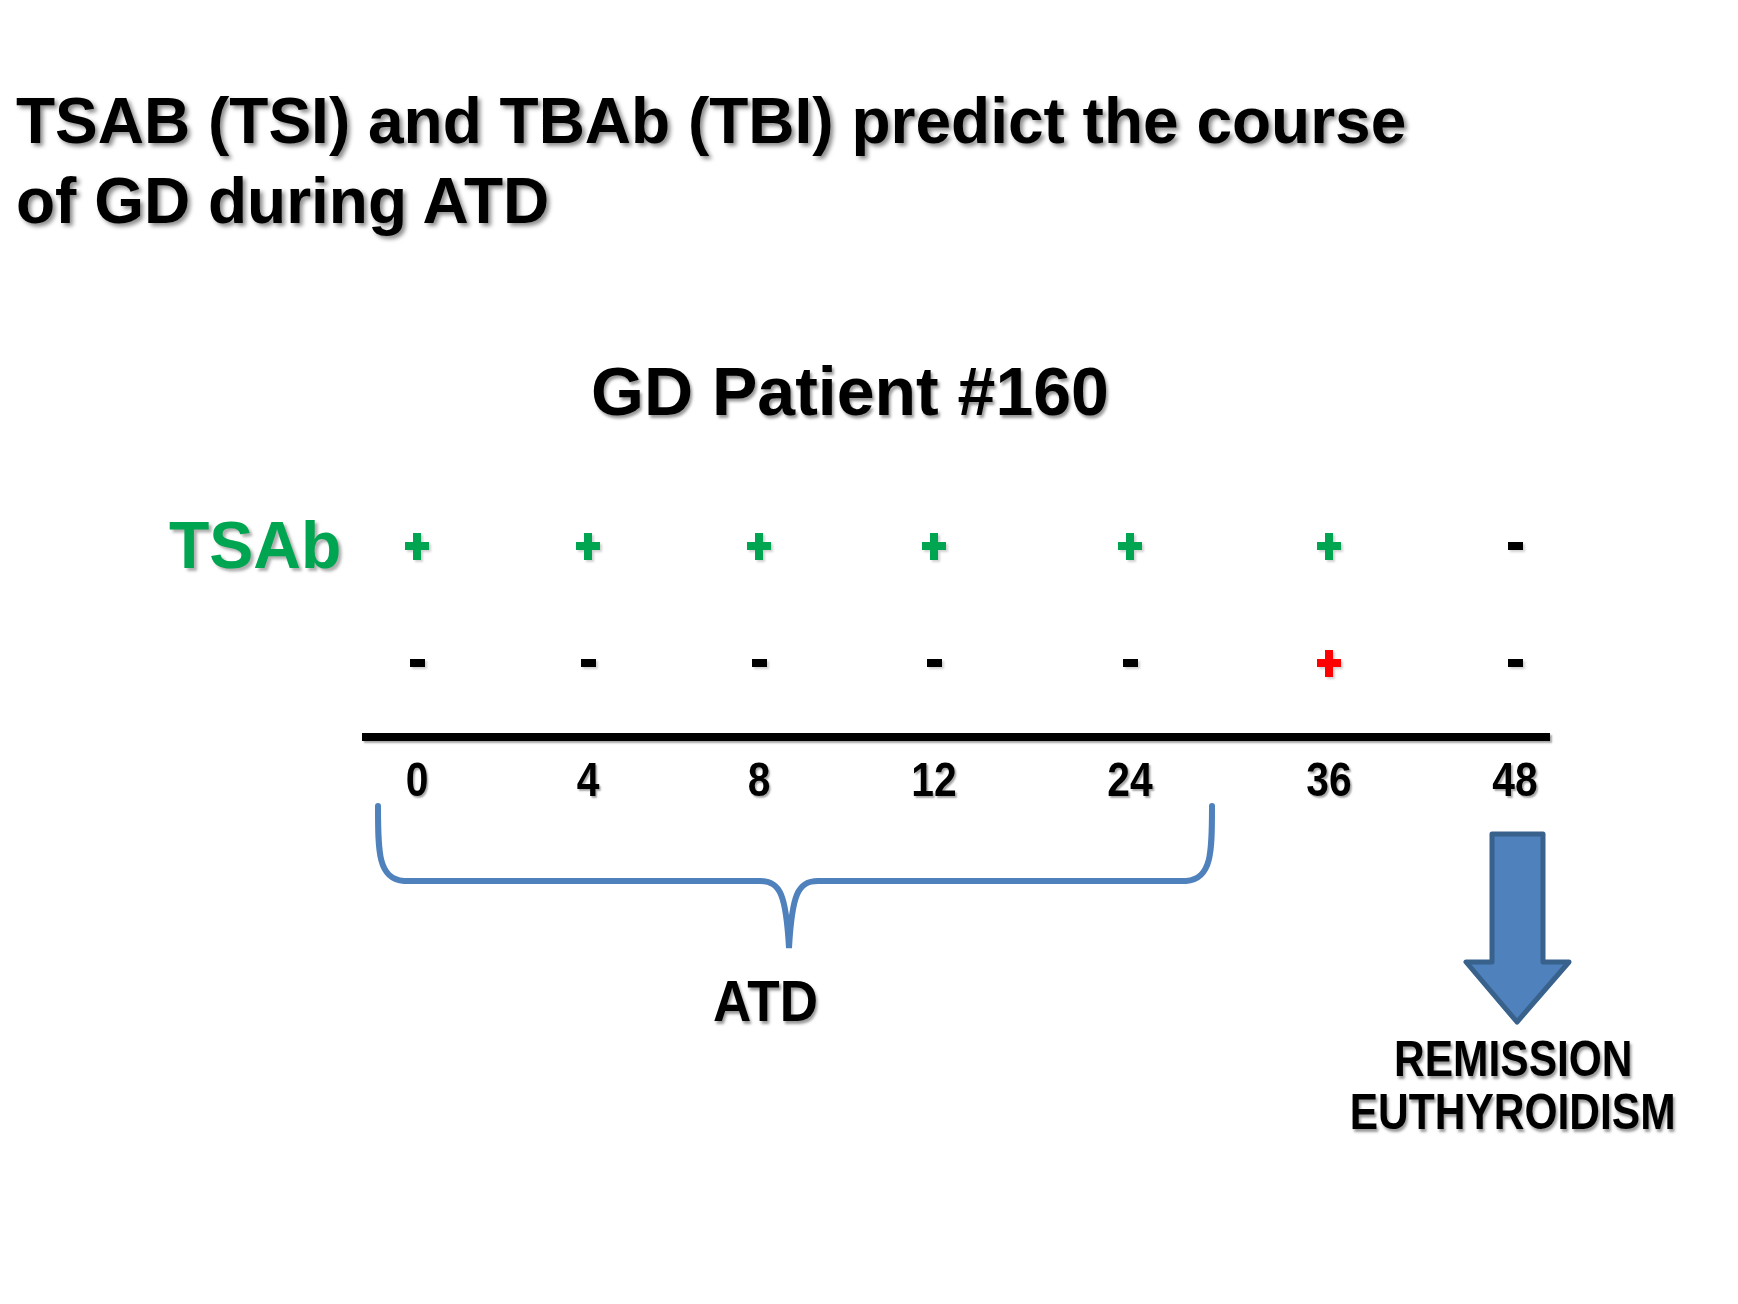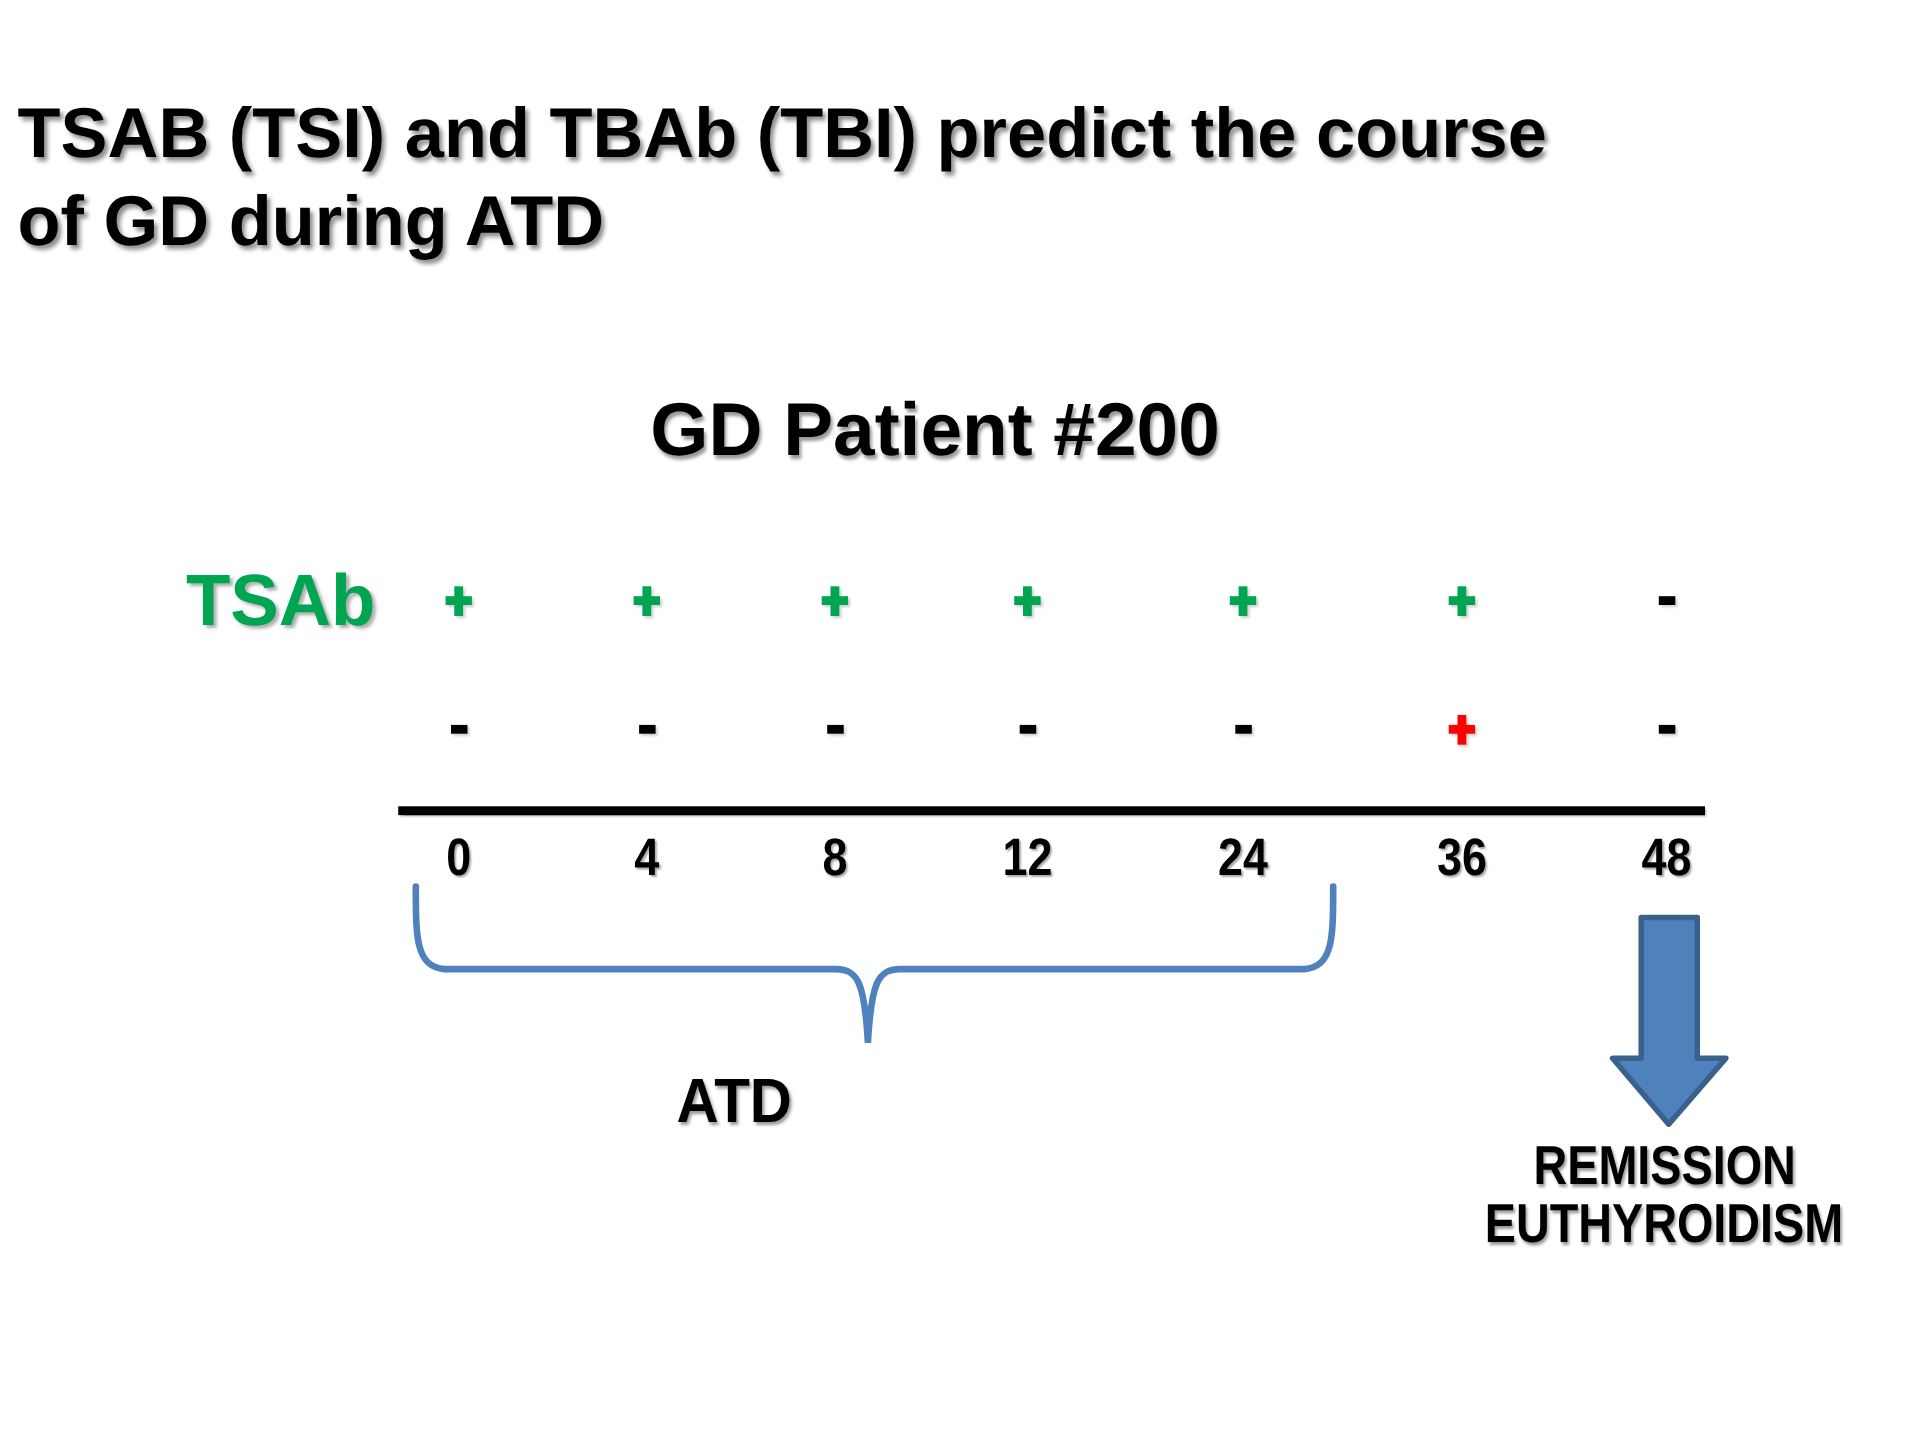--- a/index.html
+++ b/index.html
@@ -58,21 +58,22 @@
     font-size:48px;font-weight:bold;line-height:48px;color:#000;
     transform:scaleX(0.85);transform-origin:center;
     text-shadow:2px 2px 2px rgba(0,0,0,0.35);
   }
 
   
   .overlay{position:absolute;left:0;top:0;width:1738px;height:1304px;pointer-events:none;}
 
   
   .atd{
-    left:611px;top:973px;width:400px;
+    left:565px;top:973px;width:400px;
+    text-align:center;
     font-size:57px;font-weight:bold;line-height:57px;color:#000;
     text-shadow:2px 3px 3px rgba(0,0,0,0.40);
   }
   .atd span{display:inline-block;transform:scaleX(0.93);transform-origin:center;}
 
   
   .outcome{
     left:1263px;top:1033px;width:500px;
     text-align:center;
     font-size:50px;font-weight:bold;line-height:53px;color:#000;
@@ -83,21 +84,21 @@
 </head>
 <body>
 
 <div class="slide">
 
   <div class="txt title">
     <div>TSAB (TSI) and TBAb (TBI) predict the course</div>
     <div>of GD during ATD</div>
   </div>
 
-  <div class="txt subtitle">GD Patient #200</div>
+  <div class="txt subtitle">GD Patient #160</div>
 
   <div class="txt row-label tsab" style="color: rgb(0, 165, 81);">TSAb</div>
 
   <div>
       <div class="cell" style="left: 397px; top: 526px;">
         <span class="plus">
           <i class="pv" style="background: rgb(0, 165, 81);"></i>
           <i class="ph" style="background: rgb(0, 165, 81);"></i>
         </span>
       </div>

